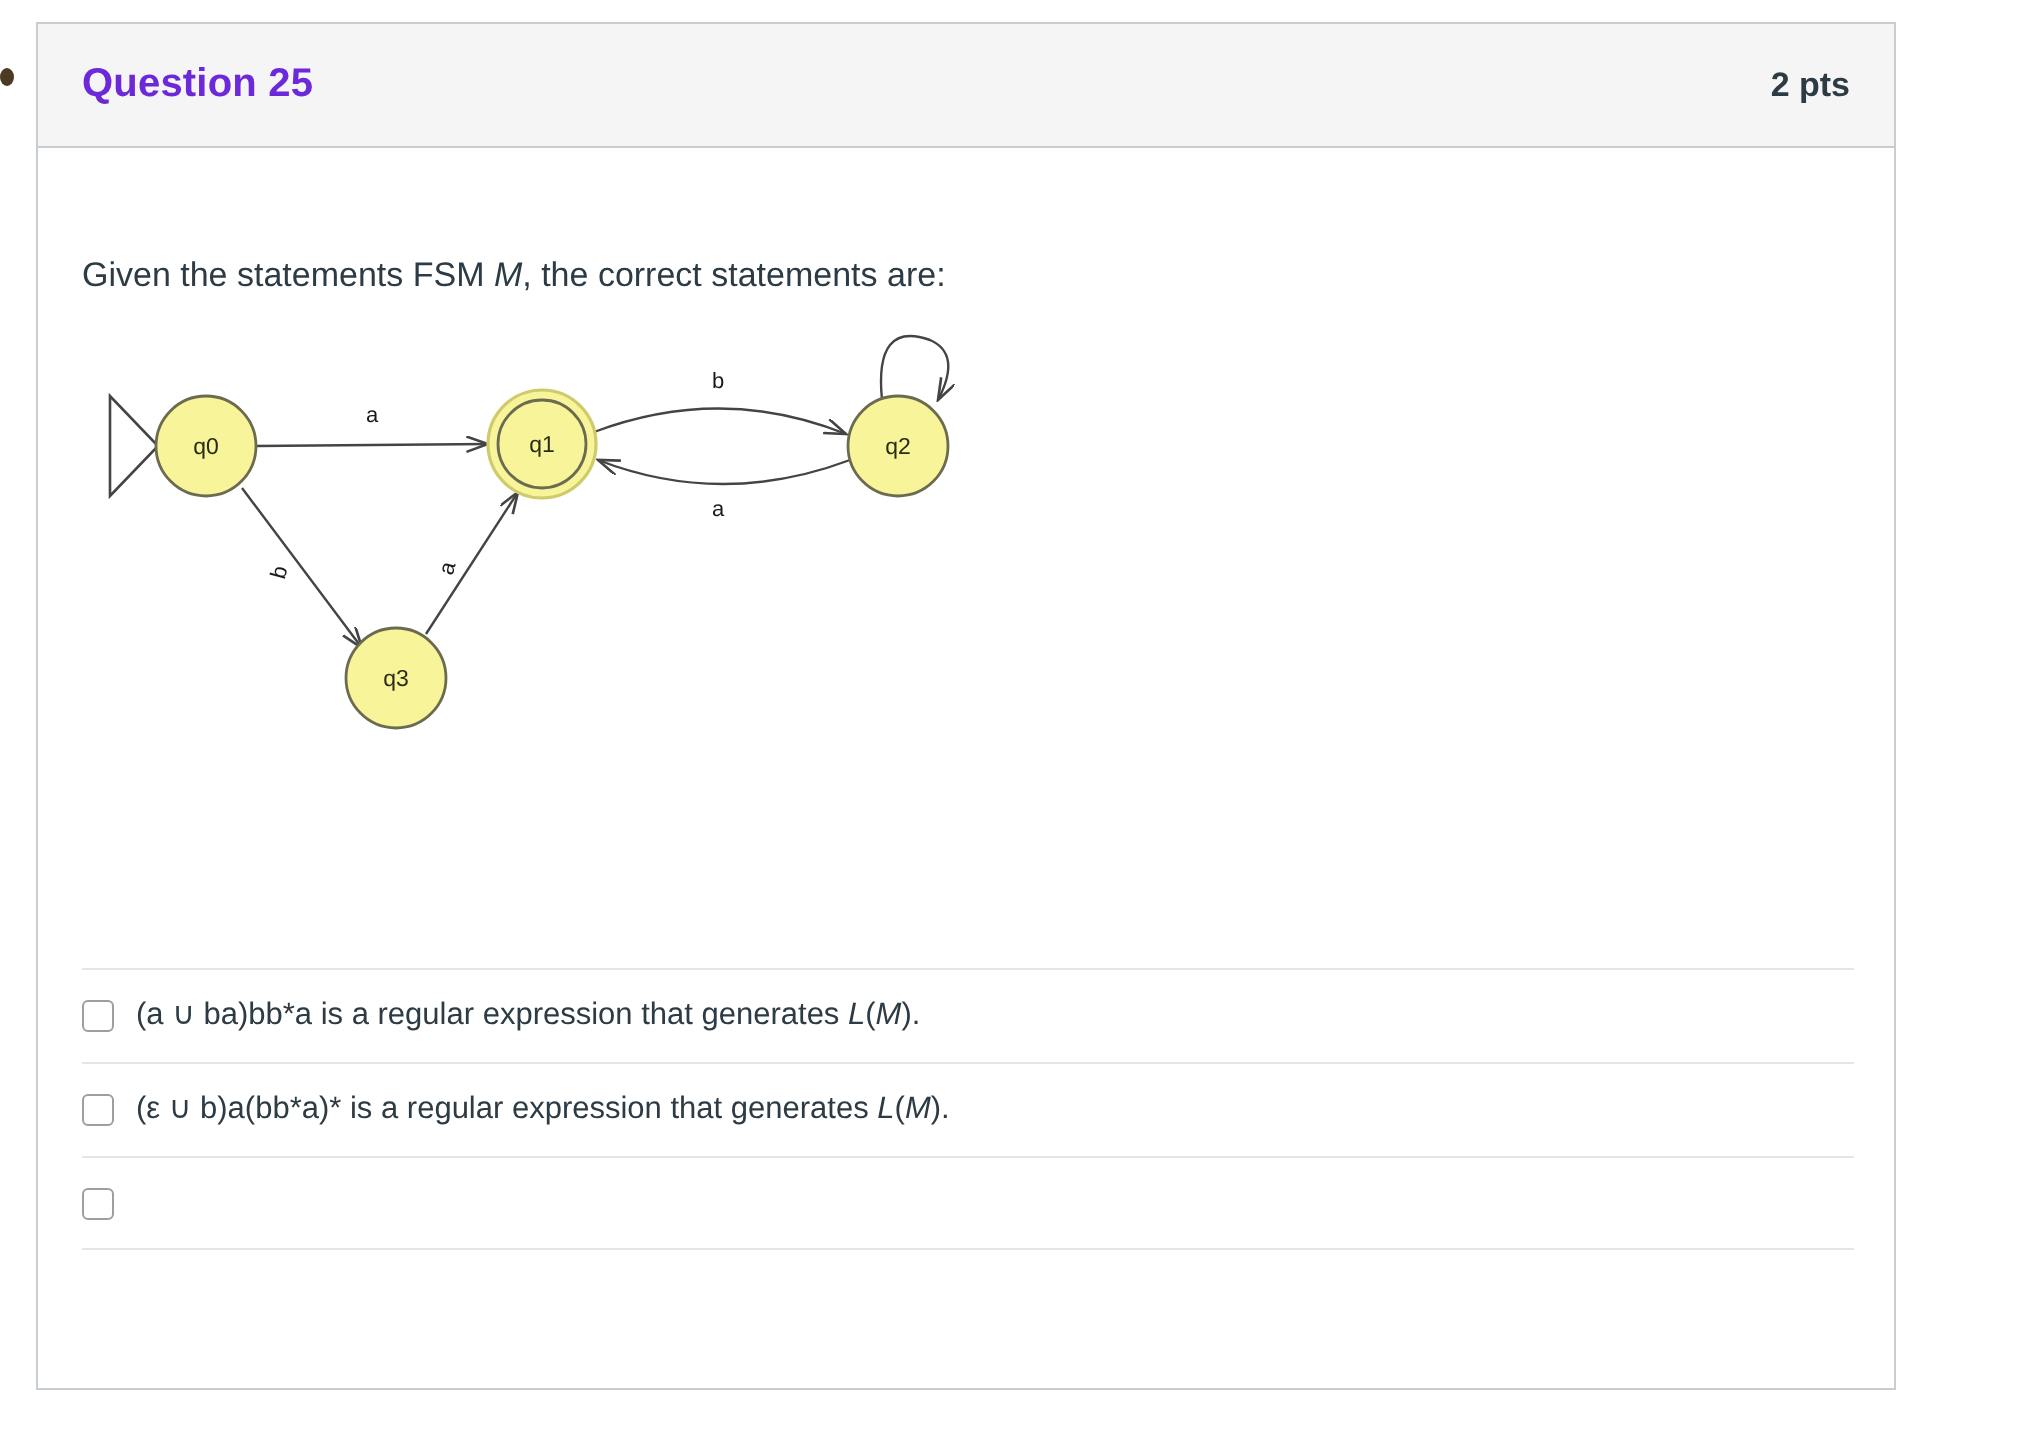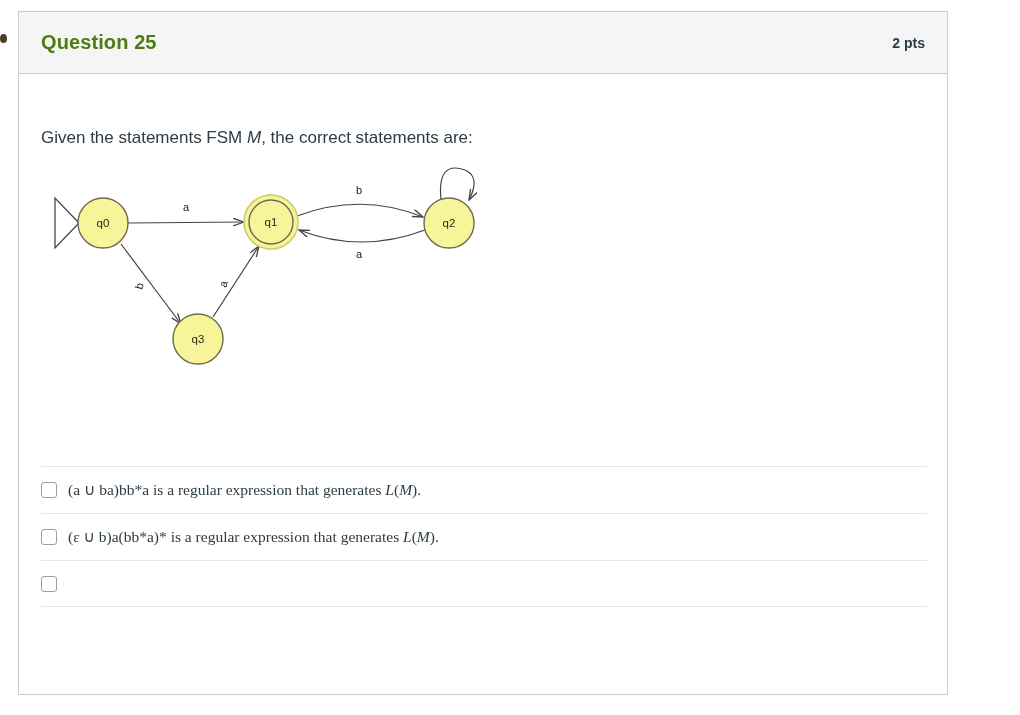--- a/index.html
+++ b/index.html
@@ -53,26 +53,26 @@
     display: flex;
     align-items: center;
     justify-content: space-between;
     padding: 0 22px;
     box-sizing: border-box;
   }
 
   .question-title {
     font-size: 20px;
     font-weight: bold;
-    color: #4d7c0f;
+    color: #6d28d9;
     letter-spacing: 0.1px;
   }
 
   .question-points {
-    font-size: 14px;
+    font-size: 17px;
     font-weight: bold;
     color: #2d3b45;
   }
 
   .question-body {
     padding: 0;
     position: relative;
     height: 620px;
   }
 
@@ -107,23 +107,22 @@
   .fsm-state-label {
     font-family: "Liberation Sans", sans-serif;
     font-size: 11.5px;
     fill: #2b2b16;
   }
 
   
   .answers {
     position: absolute;
     left: 22px;
-    top: 392px;
+    top: 410px;
     width: 886px;
-    font-family: Liberation Serif, serif;
   }
   .answer-row {
     display: flex;
     align-items: center;
     height: 47px;
     border-top: 1px solid #e3e6e8;
     box-sizing: border-box;
   }
   .answer-row:last-child {
     border-bottom: 1px solid #e3e6e8;

